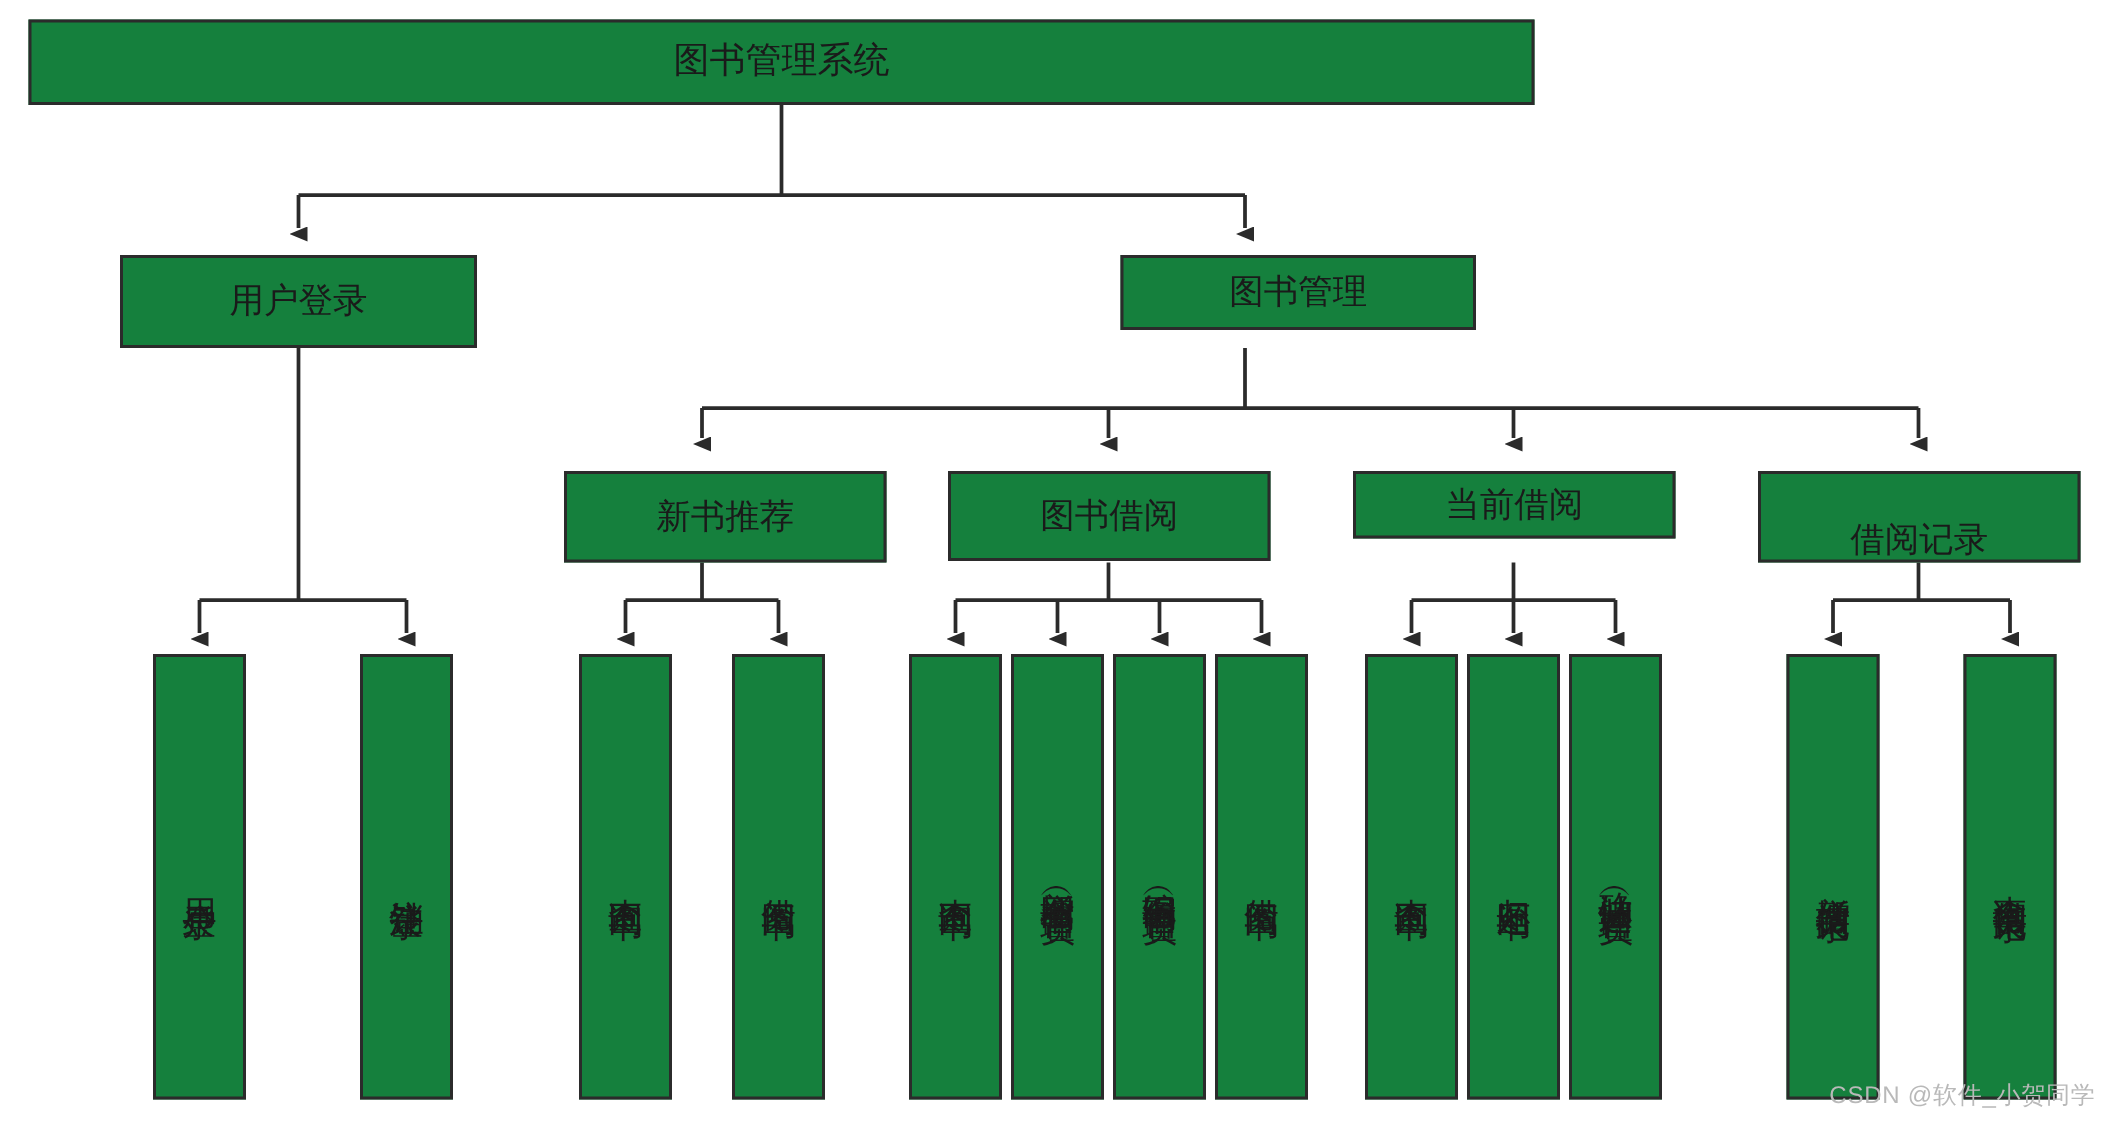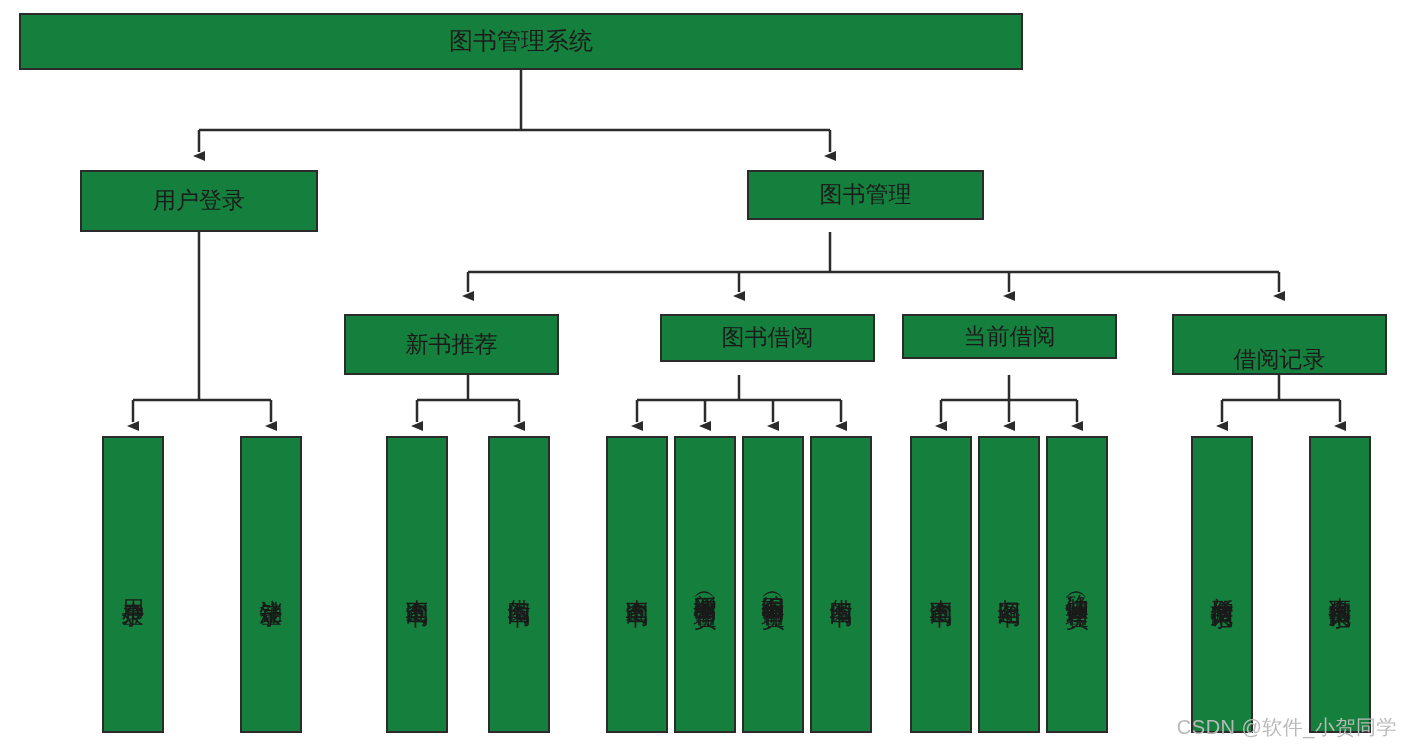--- a/index.html
+++ b/index.html
@@ -53,21 +53,21 @@
   }
   .node.leaf .lbl {
     writing-mode: vertical-rl;
     text-orientation: upright;
     text-align: center;
   }
   .watermark {
     position: absolute;
     right: 8px;
     bottom: 6px;
-    font-size: 20px;
+    font-size: 16px;
     color: #b9b9b9;
     letter-spacing: 0.5px;
     white-space: nowrap;
     pointer-events: none;
     margin-left: 16px;
   }
 </style>
 </head>
 <body>
 
@@ -127,24 +127,24 @@
     <span class="lbl">图书管理系统</span>
   </div>
 
   <div class="node level2" style="left:80px; top:170px; width:238px; height:62px;">
     <span class="lbl">用户登录</span>
   </div>
   <div class="node level2" style="left:715px; top:170px; width:237px; height:50px;margin-left:32px;">
     <span class="lbl">图书管理</span>
   </div>
 
-  <div class="node level3" style="left:344px; top:314px; width:215px; height:61px;">
+  <div class="node level3" style="left:376px; top:314px; width:215px; height:61px;">
     <span class="lbl">新书推荐</span>
   </div>
-  <div class="node level3" style="left:660px; top:314px; width:215px; height:48px;">
+  <div class="node level3" style="left:632px; top:314px; width:215px; height:60px;">
     <span class="lbl">图书借阅</span>
   </div>
   <div class="node level3" style="left:902px; top:314px; width:215px; height:45px;">
     <span class="lbl">当前借阅</span>
   </div>
   <div class="node level3" style="left:1172px; top:314px; width:215px; height:61px;align-items:flex-end;">
     <span class="lbl">借阅记录</span>
   </div>
 
   <div class="node leaf" style="left:102px; top:436px; width:62px; height:297px;">

